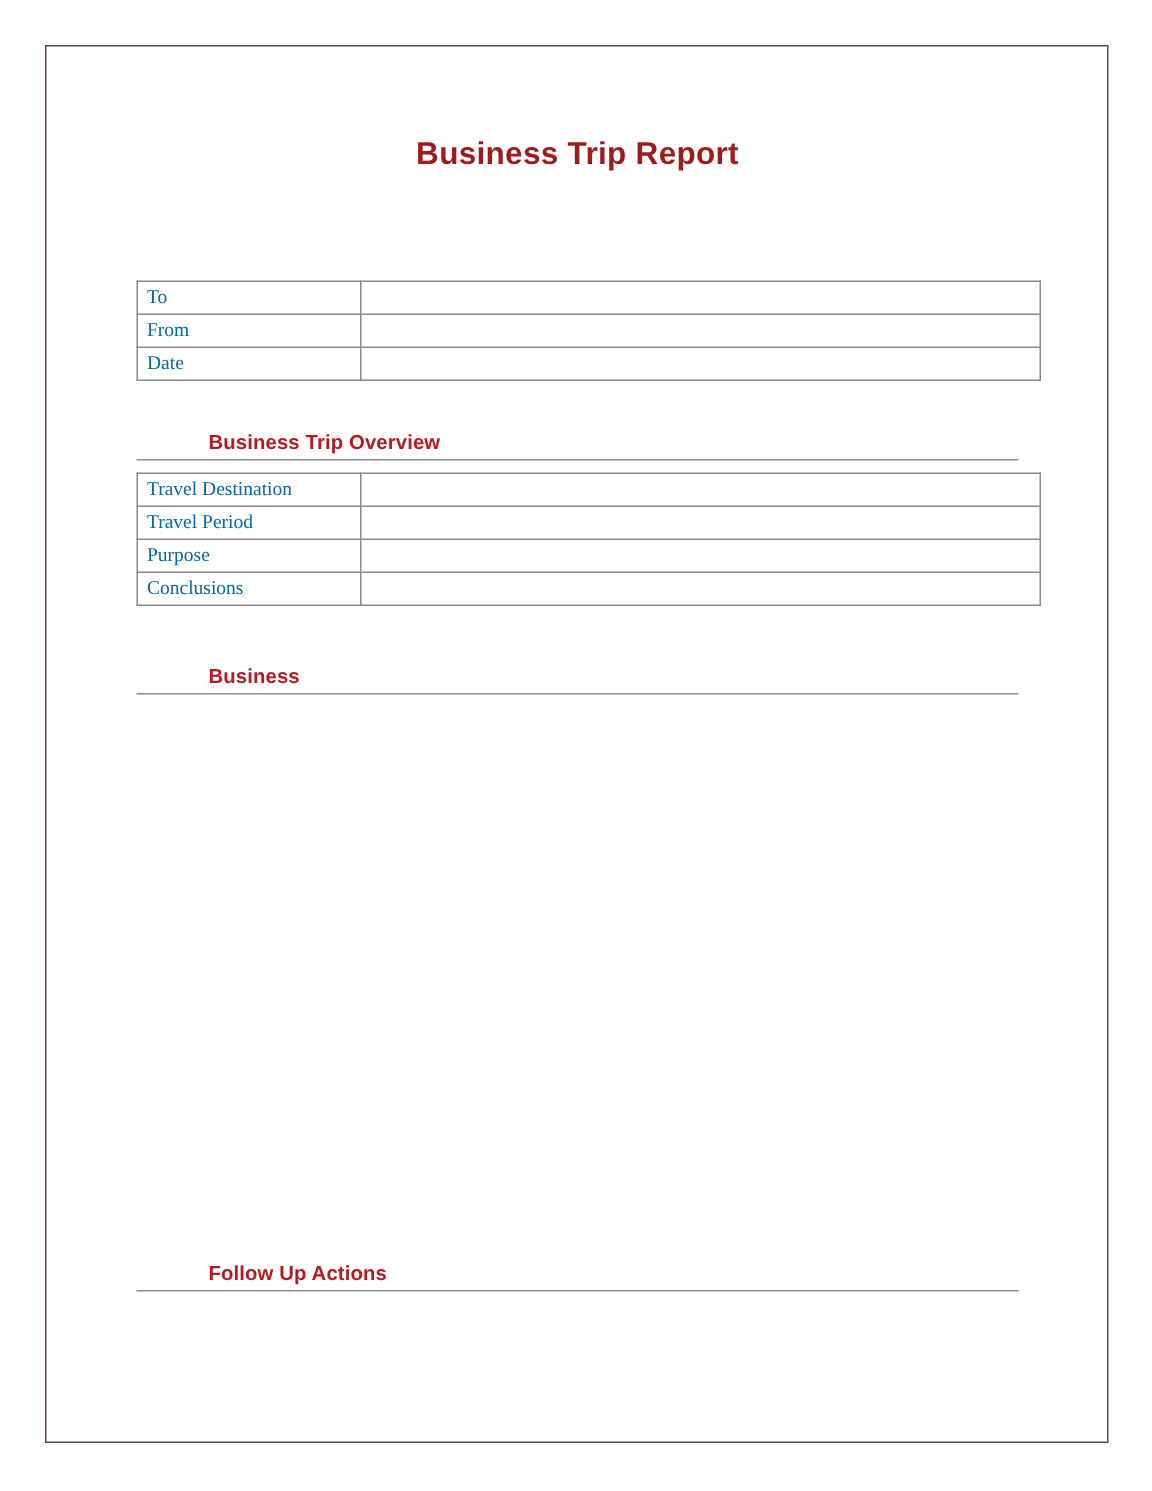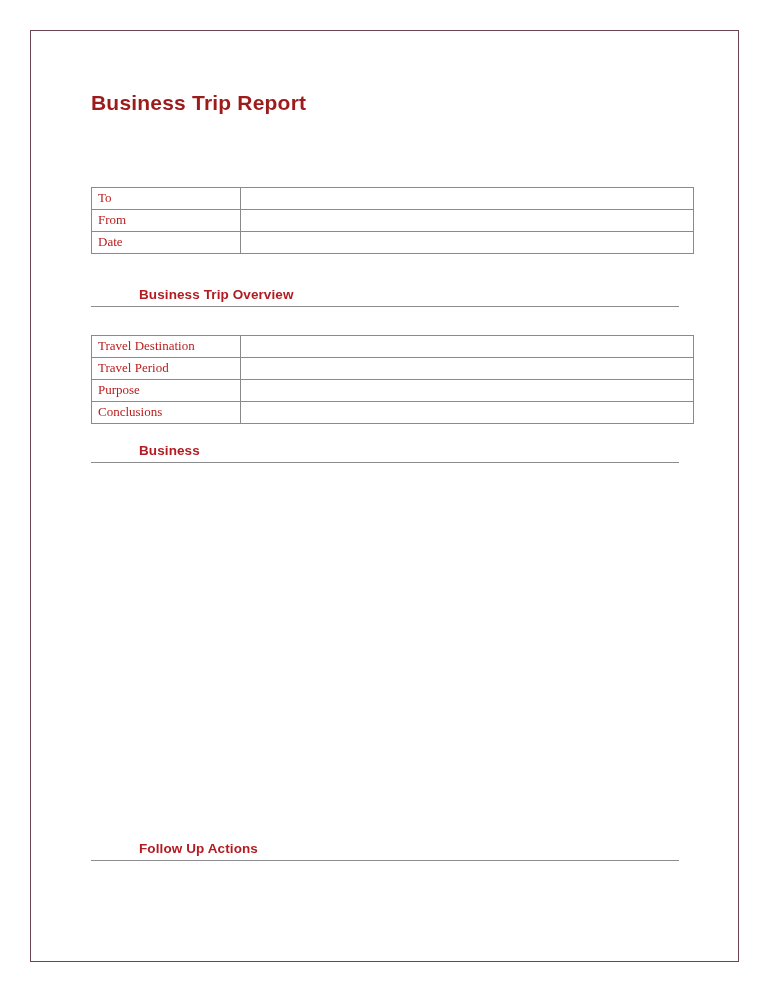--- a/index.html
+++ b/index.html
@@ -36,21 +36,21 @@
     width: 588px; 
     height: 100%;
   }
 
   
   .doc-title {
     position: absolute;
     top: 60px;
     left: 0;
     width: 588px;
-    text-align: left;
+    text-align: center;
     font-family: "Liberation Sans", sans-serif;
     font-size: 21px;
     font-weight: bold;
     color: #9e1b1b;
     letter-spacing: 0.2px;
     white-space: nowrap;
   }
 
   
   .form-table {
@@ -60,34 +60,34 @@
     border-collapse: collapse;
     table-layout: fixed;
     background: #ffffff;
   }
   .form-table td {
     border: 1px solid #8a8a8a;
     padding: 0 0 0 6px;
     font-family: "Liberation Serif", serif;
     font-size: 13px;
     line-height: 1.1;
-    color: #b91c1c;
+    color: #0369a1;
     height: 21px;
     vertical-align: middle;
     background: #ffffff;
   }
   .form-table td.label-cell {
     width: 142px;
   }
   .form-table td.value-cell {
     width: 446px;
   }
 
   #table-recipient { top: 156px; }
-  #table-overview  { top: 304px; }
+  #table-overview  { top: 284px; }
 
   
   .section {
     position: absolute;
     left: 0;
     width: 588px;
   }
   .section-heading {
     font-family: "Liberation Sans", sans-serif;
     font-size: 13.5px;

